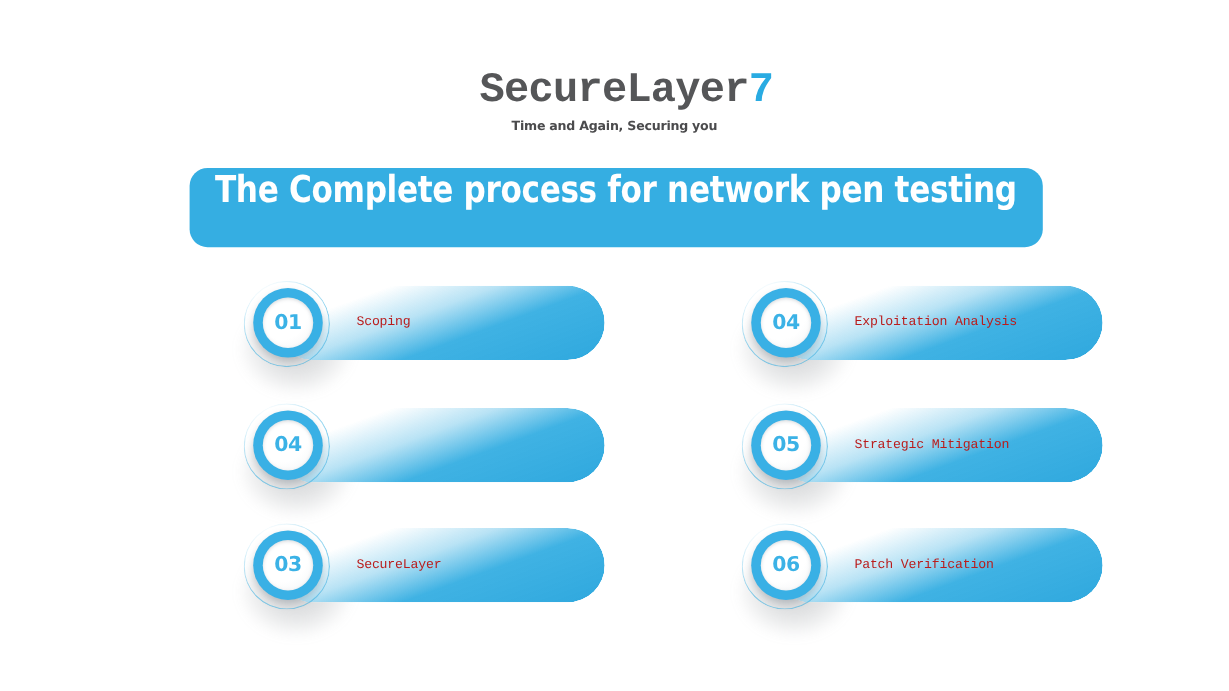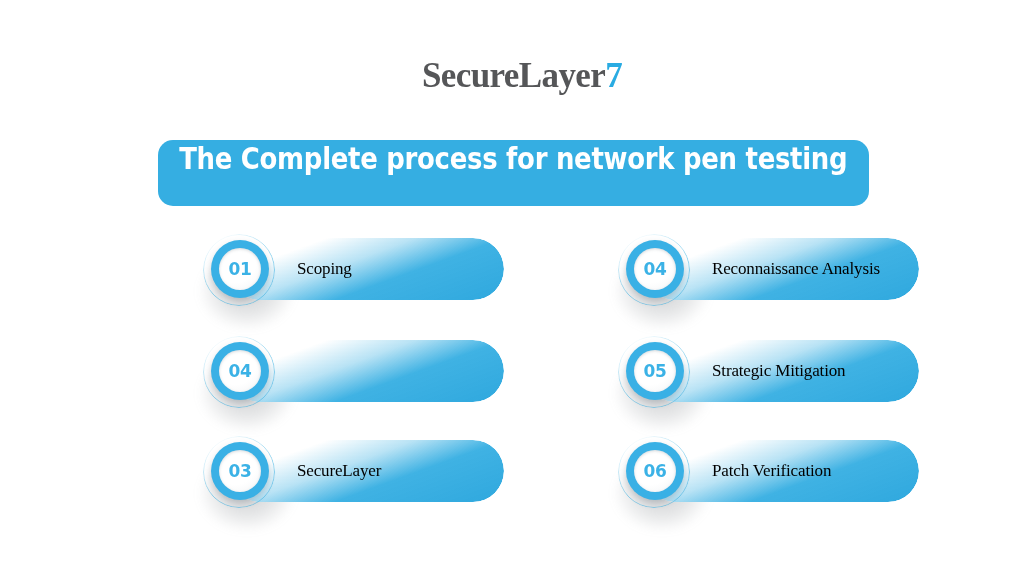--- a/index.html
+++ b/index.html
@@ -23,21 +23,21 @@
 
   
   .logo-block {
     position: absolute;
     left: 0;
     right: 0;
     top: 58px;
     text-align: center;
   }
   .logo-word {
-    font-family: Liberation Serif, serif;
+    font-family: Liberation Mono, monospace;
     font-size: 35px;
     font-weight: bold;
     letter-spacing: -0.6px;
     line-height: 1;
     color: #555658;
     white-space: nowrap;
     margin-left: 20px;
   }
   .logo-word .seven {
     color: #29ABE2;
@@ -198,38 +198,39 @@
   }
 
   .step-label {
     position: absolute;
     left: 98px;
     top: 0;
     width: 200px;
     height: 62px;
     display: flex;
     align-items: center;
-    color: #000000;
-    font-family: Liberation Serif, serif;
-    font-size: 17px;
+    color: #b91c1c;
+    font-family: Liberation Mono, monospace;
+    font-size: 11px;
     line-height: 1.34;
     letter-spacing: -0.15px;
     white-space: pre-line;
   }
   .step.col-right .step-label {
     width: 212px;
   }
 </style>
 </head>
 <body>
 
 <div class="canvas">
 
   <div class="logo-block">
     <div class="logo-word"><span>SecureLayer</span><span class="seven">7</span></div>
+    <div class="logo-tagline">Time and Again, Securing you</div>
   </div>
 
   <div class="title-banner">
     <div class="title-text">The Complete process for network pen testing</div>
   </div>
 
   <div class="steps">
 
     <div class="step col-left row-1">
       <div class="step-shadow"></div>
@@ -268,21 +269,21 @@
 
     <div class="step col-right row-1">
       <div class="step-shadow"></div>
       <div class="step-card"></div>
       <div class="step-outer-ring"></div>
       <div class="step-badge">
         <div class="step-badge-inner">
           <span class="step-number">04</span>
         </div>
       </div>
-      <div class="step-label">Reconnaissance Analysis</div>
+      <div class="step-label">Exploitation Analysis</div>
     </div>
 
     <div class="step col-right row-2">
       <div class="step-shadow"></div>
       <div class="step-card"></div>
       <div class="step-outer-ring"></div>
       <div class="step-badge">
         <div class="step-badge-inner">
           <span class="step-number">05</span>
         </div>

